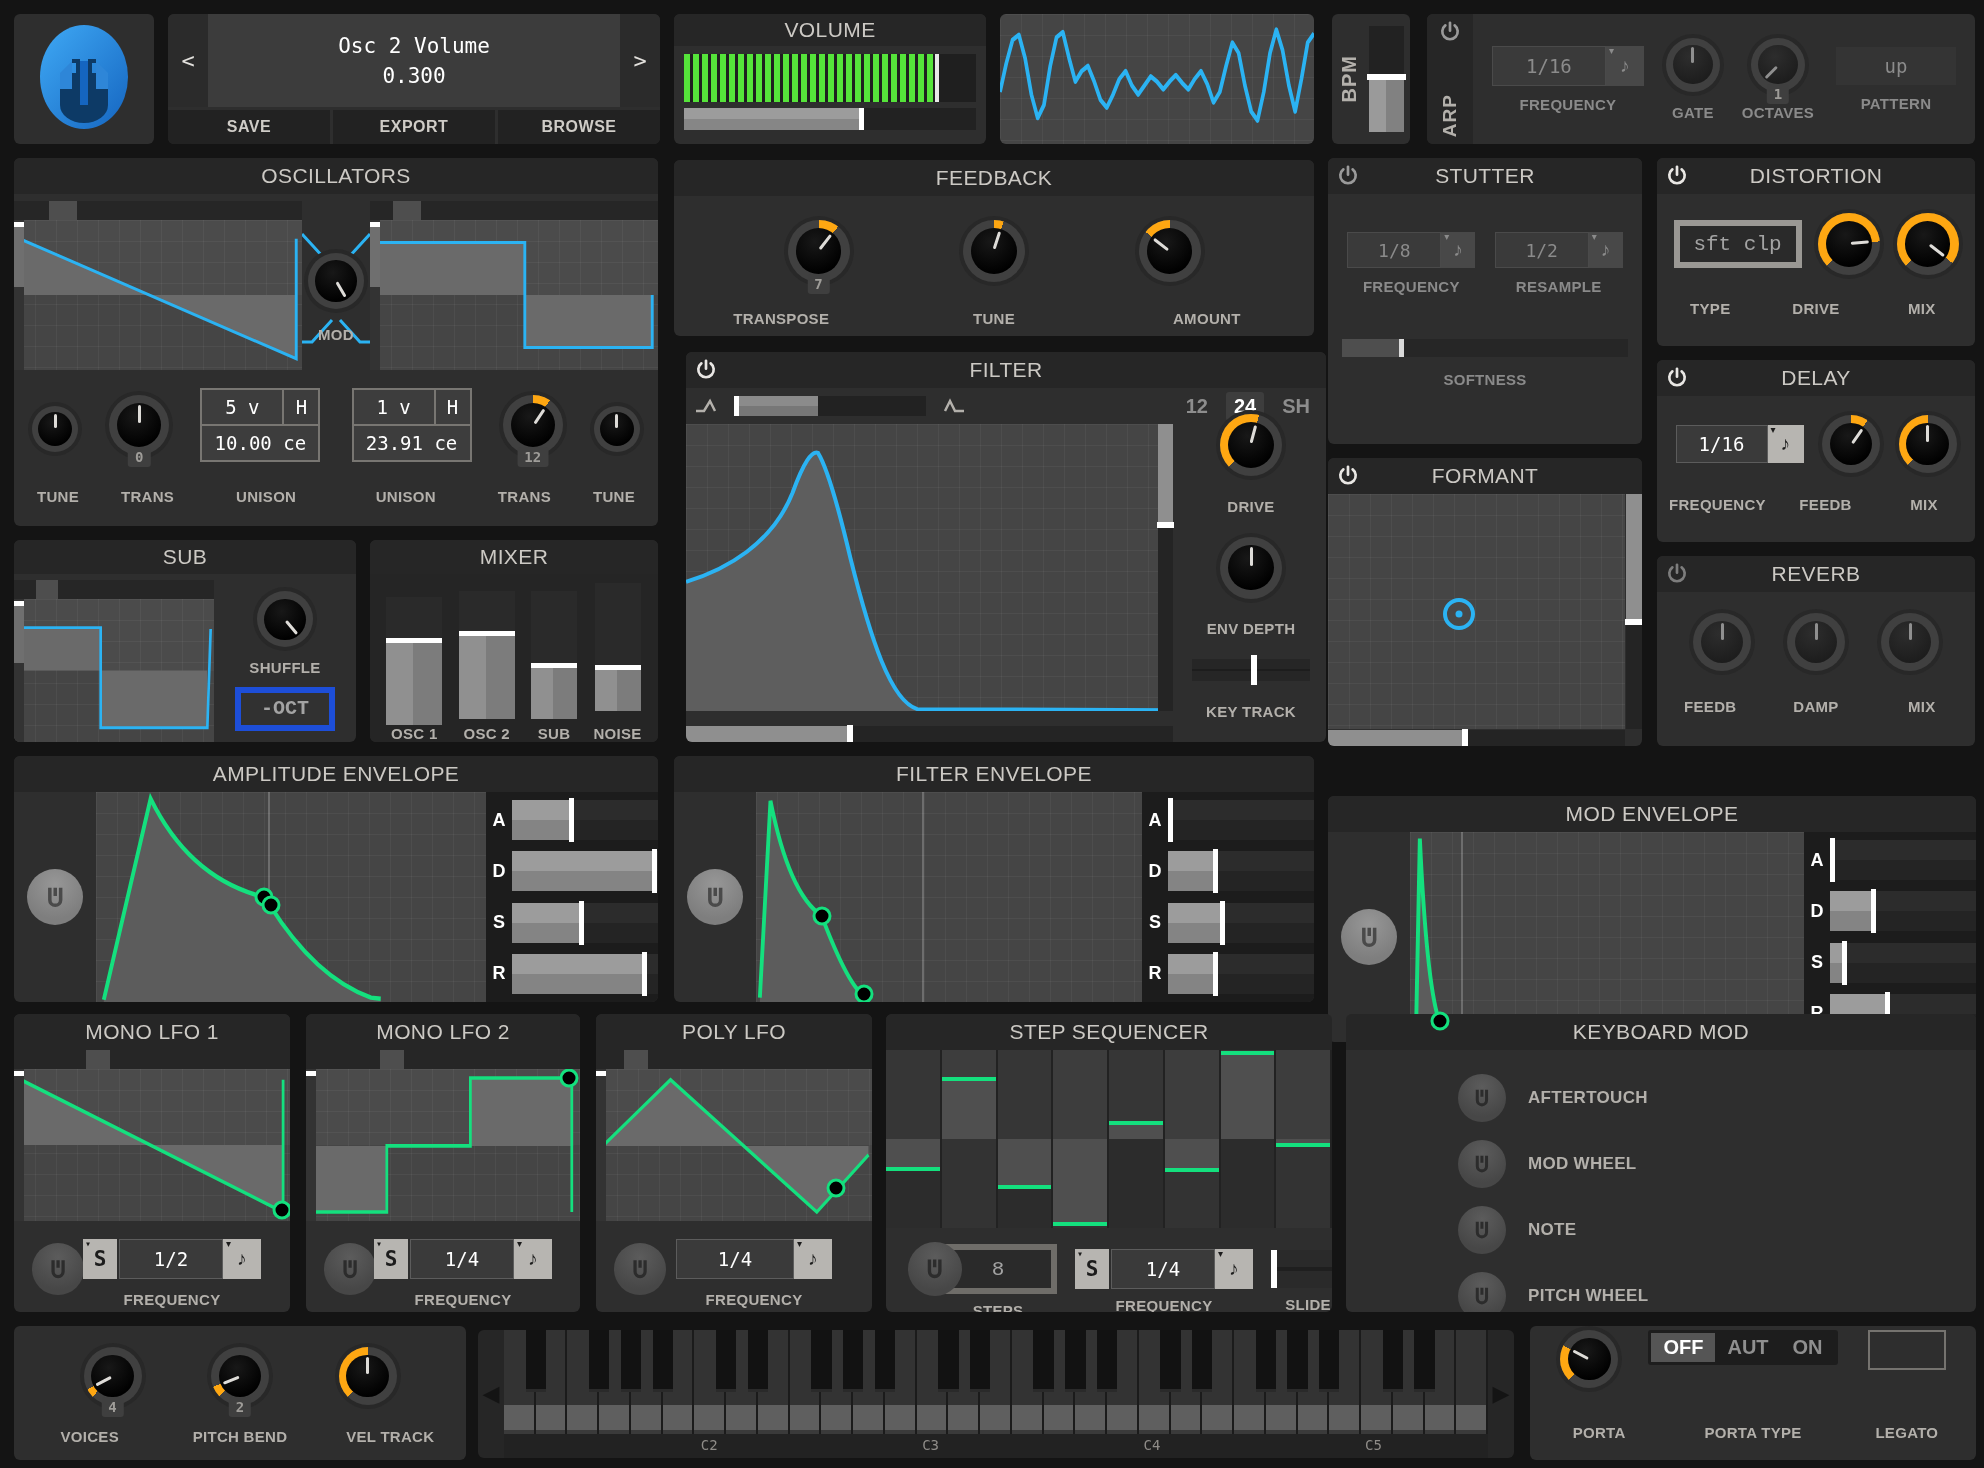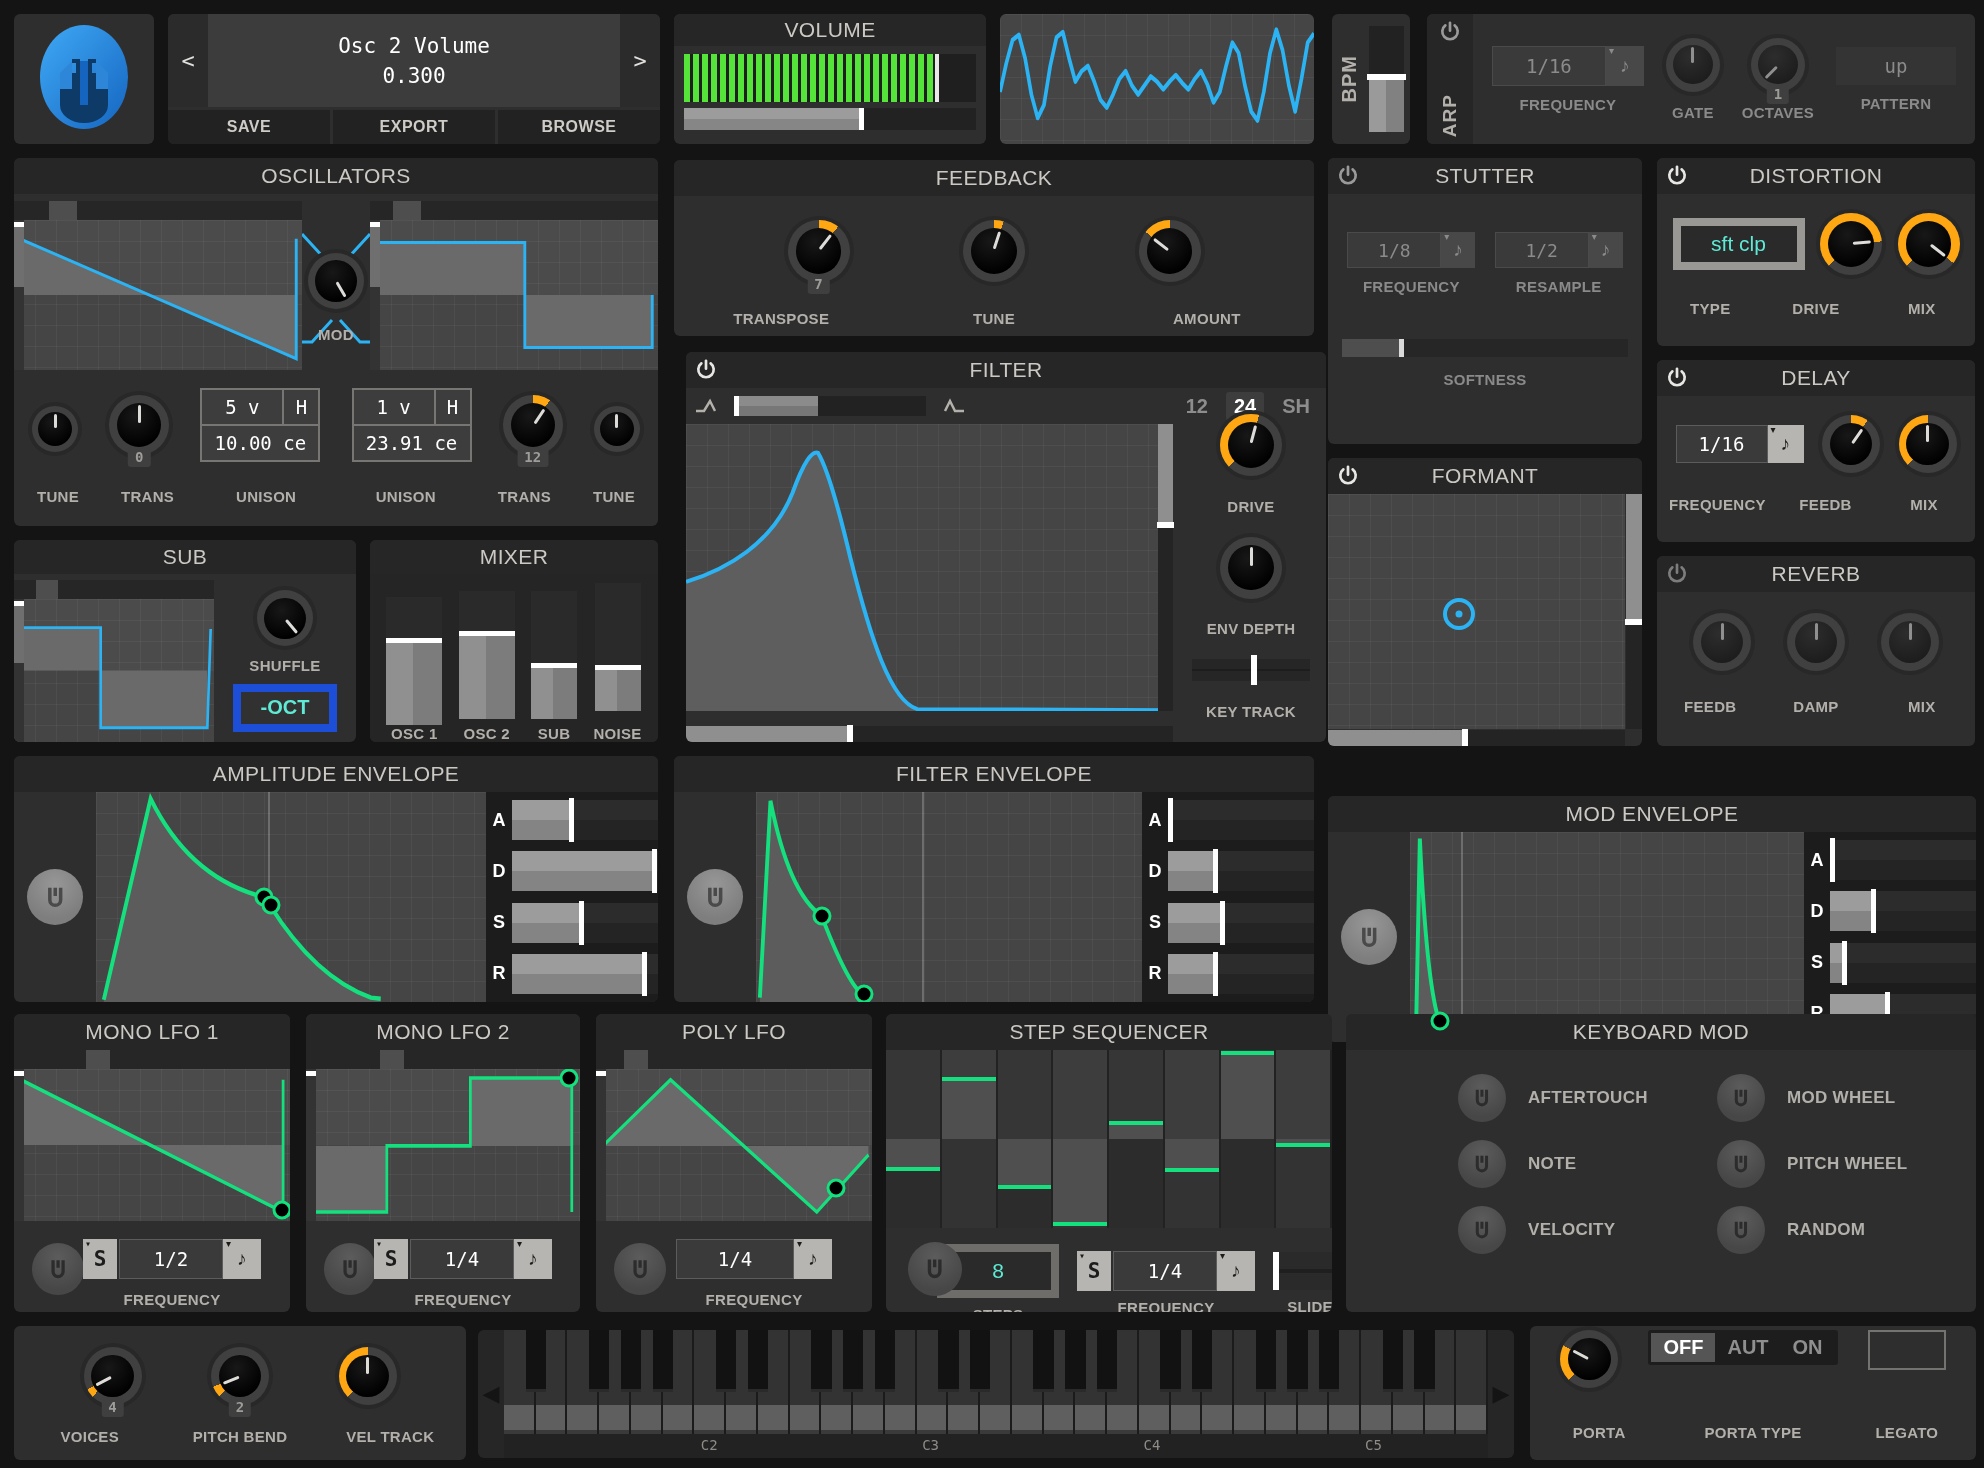--- a/index.html
+++ b/index.html
@@ -61,21 +61,21 @@
   .dot{width:13px;height:13px;border:3.5px solid #14e07e;background:#000;border-radius:50%;position:absolute;transform:translate(-50%,-50%);z-index:2}
   .vline{position:absolute;top:0;bottom:0;width:2px;background:rgba(255,255,255,.22)}
   .ministrip{height:19px;background:#262626;position:relative}
   .minihandle{position:absolute;top:0;bottom:0;width:28px;background:#4e4e4e}
   .vstrip{position:absolute;left:0;top:0;bottom:0;width:10px;background:#333;z-index:2}
   .vstrip .cap{position:absolute;left:0;right:0;top:2px;height:5px;background:#fff}
   .vstrip .vfill{position:absolute;left:0;right:0;top:7px;height:40%;background:#6f6f6f}
   .pole{font-size:20px;font-weight:700;color:#8d8d8d;padding:3px 8px;border-radius:3px}
   .pole.sel{background:#3d3d3d;color:#fff}
   .ficon{stroke:#b3b0ab;stroke-width:2.5;fill:none}
-  .box{background:#313131;border:8px solid #1d4ed8;color:#5eead4;font-family:Liberation Sans, sans-serif;display:flex;align-items:center;justify-content:center}
+  .box{background:#313131;border:6px solid #1d4ed8;color:#a3a3a3;font-family:Liberation Mono, monospace;display:flex;align-items:center;justify-content:center}
   .seg{display:flex;background:#1d1d1d;padding:3px;border-radius:3px}
   .seg-opt{padding:3px 12px;font-size:20px;font-weight:700;color:#8f8f8f}
   .seg-opt.sel{background:#555;color:#fff}
   .seq-col{flex:1;position:relative;border-right:2px solid #222;background:linear-gradient(#363636 0 50%,#2c2c2c 50% 100%)}
   .seq-col.alt{background:linear-gradient(#3d3d3d 0 50%,#333 50% 100%)}
   .seq-bar{position:absolute;left:0;right:0;background:#4f4f4f}
   .seq-cap{position:absolute;left:0;right:0;height:4px;background:#14e07e}
   .patch-arrow{width:40px;background:#2b2b2b;color:#e3e1dd;display:flex;align-items:center;justify-content:center;font-size:22px;font-family:"DejaVu Sans Mono",monospace}
   .pbtn{flex:1;background:#222;display:flex;align-items:center;justify-content:center;color:#cfccc7;font-size:16px;font-weight:700;letter-spacing:.5px}
   .vert-label{writing-mode:vertical-rl;transform:rotate(180deg);color:#b3b0ab;font-size:20px;font-weight:700;letter-spacing:1px}
@@ -964,21 +964,21 @@
       </div>
       <div class="lbl">SLIDE</div>
     </div>
   </div>
 </div>
 
 <div class="panel" style="left:1346px;top:1014px;width:630px;height:298px">
   <div class="hdr">
       <span class="ttl">KEYBOARD MOD</span>
     </div>
-  <div style="display:grid;grid-template-columns:1fr 1fr;grid-row-gap:18px;padding:24px 0 0 112px">
+  <div style="display:grid;grid-template-columns:1fr;grid-row-gap:18px;padding:24px 0 0 112px">
     <div class="kmod-item">
         <div class="modbtn" style="width:48px;height:48px">
           <svg viewBox="0 0 24 24">
             <path d="M8 5 v9 a4 4 0 0 0 8 0 V5"></path>
             <path d="M12 5 v6"></path>
           </svg>
         </div>
         <span class="lbl">AFTERTOUCH</span>
       </div>
     <div class="kmod-item">

